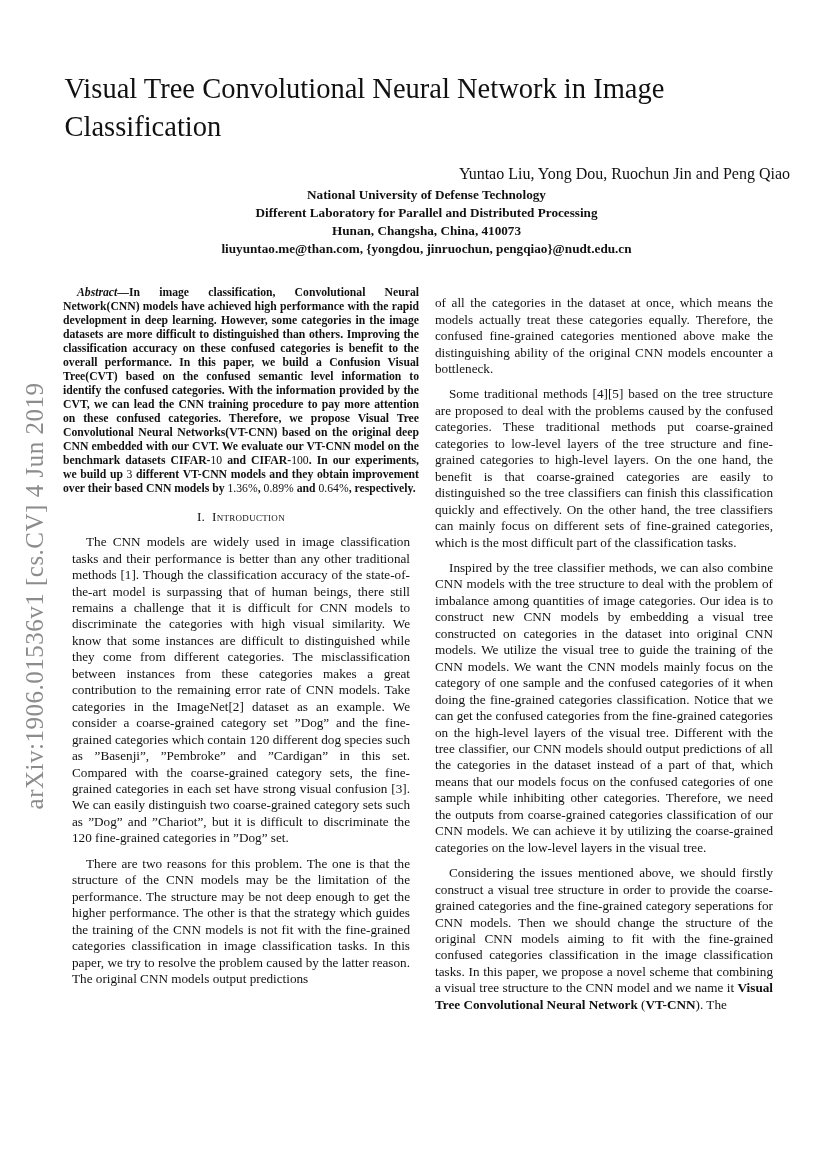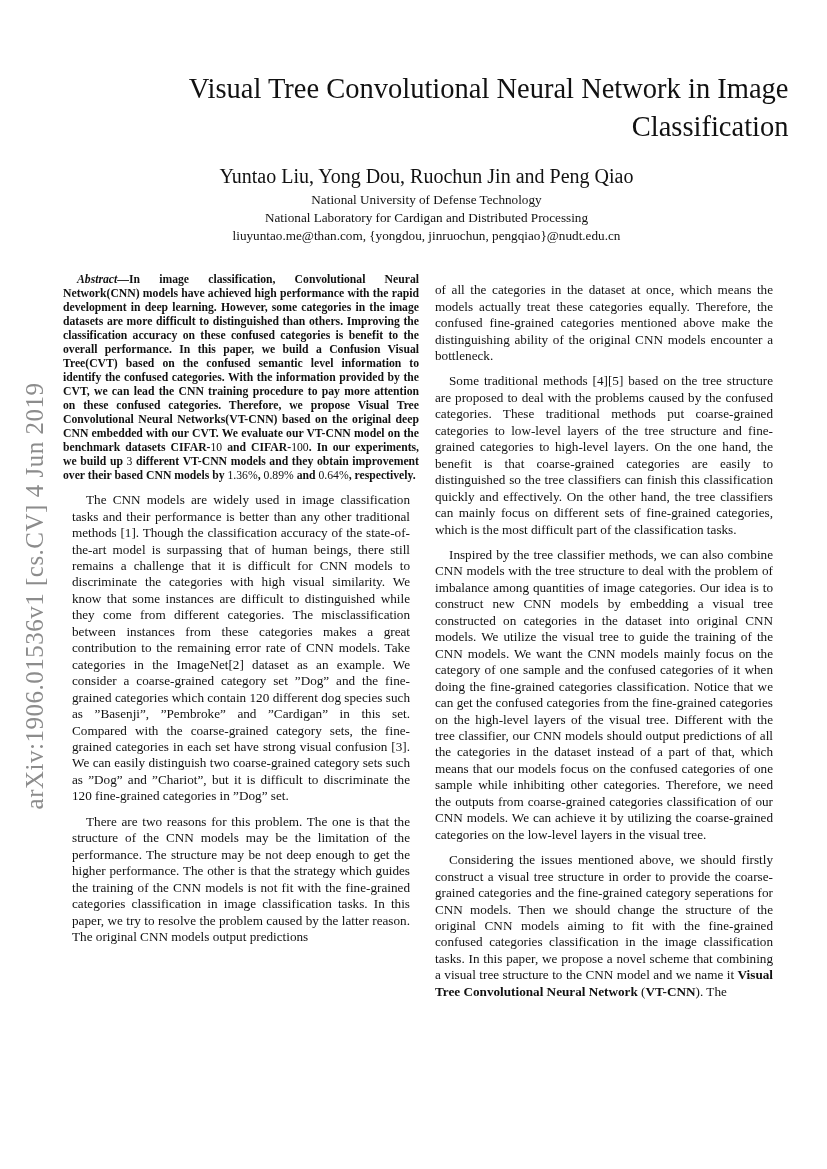--- a/index.html
+++ b/index.html
@@ -22,36 +22,37 @@
     transform:rotate(-90deg);
     letter-spacing:0.5px;
   }
   .content {
     position:absolute;
     left:63px; top:0;
     width:727px;
     padding-top:70px;
   }
   .title {
-    text-align:right;
+    text-align:left;
     font-size:28.5px;
     line-height:1.32;
     font-weight:normal;
     max-width:724px;
     margin:0 auto;
   }
   .authors {
-    text-align:center;
-    font-size:20px;
+    text-align:right;
+    font-size:16px;
     margin-top:20px;
   }
   .affil {
     text-align:center;
     font-size:13.2px;
     line-height:18px;
+    font-weight:bold;
   }
   .affil.first { margin-top:3px; }
   .columns {
     display:flex;
     gap:7px;
     margin-top:28px;
   }
   .col {
     width:356px;
     text-align:justify;
@@ -90,28 +91,32 @@
 
   <div class="stamp" style="color: rgb(140, 140, 140);">arXiv:1906.01536v1  [cs.CV]  4 Jun 2019</div>
 
   <div class="content">
 
     <h1 class="title">Visual Tree Convolutional Neural Network in Image Classification</h1>
 
     <div class="authors">Yuntao Liu, Yong Dou, Ruochun Jin and Peng Qiao</div>
 
     <div class="affil first">National University of Defense Technology</div>
-    <div class="affil">National Laboratory for Cardigan and Distributed Processing</div>
+    <div class="affil">Different Laboratory for Parallel and Distributed Processing</div>
+    <div class="affil">Hunan, Changsha, China, 410073</div>
     <div class="affil">liuyuntao.me@than.com, {yongdou, jinruochun, pengqiao}@nudt.edu.cn</div>
 
     <div class="columns">
 
       <div class="col">
         <p class="abstract"><span class="abs-label">Abstract</span><span><span class="seg-b">—In image classification, Convolutional Neural Network(CNN) models have achieved high performance with the rapid development in deep learning. However, some categories in the image datasets are more difficult to distinguished than others. Improving the classification accuracy on these confused categories is benefit to the overall performance. In this paper, we build a Confusion Visual Tree(CVT) based on the confused semantic level information to identify the confused categories. With the information provided by the CVT, we can lead the CNN training procedure to pay more attention on these confused categories. Therefore, we propose Visual Tree Convolutional Neural Networks(VT-CNN) based on the original deep CNN embedded with our CVT. We evaluate our VT-CNN model on the benchmark datasets CIFAR-</span><span class="seg-n">10</span><span class="seg-b"> and CIFAR-</span><span class="seg-n">100</span><span class="seg-b">. In our experiments, we build up </span><span class="seg-n">3</span><span class="seg-b"> different VT-CNN models and they obtain improvement over their based CNN models by </span><span class="seg-n">1.36%</span><span class="seg-b">, </span><span class="seg-n">0.89%</span><span class="seg-b"> and </span><span class="seg-n">0.64%</span><span class="seg-b">, respectively.</span></span></p>
 
+        <div class="sec-heading">
+          <span class="sec-num">I.</span><span class="sc">Introduction</span>
+        </div>
 
         <p class="body">The CNN models are widely used in image classification tasks and their performance is better than any other traditional methods [1]. Though the classification accuracy of the state-of-the-art model is surpassing that of human beings, there still remains a challenge that it is difficult for CNN models to discriminate the categories with high visual similarity. We know that some instances are difficult to distinguished while they come from different categories. The misclassification between instances from these categories makes a great contribution to the remaining error rate of CNN models. Take categories in the ImageNet[2] dataset as an example. We consider a coarse-grained category set ”Dog” and the fine-grained categories which contain 120 different dog species such as ”Basenji”, ”Pembroke” and ”Cardigan” in this set. Compared with the coarse-grained category sets, the fine-grained categories in each set have strong visual confusion [3]. We can easily distinguish two coarse-grained category sets such as ”Dog” and ”Chariot”, but it is difficult to discriminate the 120 fine-grained categories in ”Dog” set.</p>
         <p class="body">There are two reasons for this problem. The one is that the structure of the CNN models may be the limitation of the performance. The structure may be not deep enough to get the higher performance. The other is that the strategy which guides the training of the CNN models is not fit with the fine-grained categories classification in image classification tasks. In this paper, we try to resolve the problem caused by the latter reason. The original CNN models output predictions</p>
       </div>
 
       <div class="col">
         <p class="body noindent">of all the categories in the dataset at once, which means the models actually treat these categories equally. Therefore, the confused fine-grained categories mentioned above make the distinguishing ability of the original CNN models encounter a bottleneck.</p>
         <p class="body">Some traditional methods [4][5] based on the tree structure are proposed to deal with the problems caused by the confused categories. These traditional methods put coarse-grained categories to low-level layers of the tree structure and fine-grained categories to high-level layers. On the one hand, the benefit is that coarse-grained categories are easily to distinguished so the tree classifiers can finish this classification quickly and effectively. On the other hand, the tree classifiers can mainly focus on different sets of fine-grained categories, which is the most difficult part of the classification tasks.</p>
         <p class="body">Inspired by the tree classifier methods, we can also combine CNN models with the tree structure to deal with the problem of imbalance among quantities of image categories. Our idea is to construct new CNN models by embedding a visual tree constructed on categories in the dataset into original CNN models. We utilize the visual tree to guide the training of the CNN models. We want the CNN models mainly focus on the category of one sample and the confused categories of it when doing the fine-grained categories classification. Notice that we can get the confused categories from the fine-grained categories on the high-level layers of the visual tree. Different with the tree classifier, our CNN models should output predictions of all the categories in the dataset instead of a part of that, which means that our models focus on the confused categories of one sample while inhibiting other categories. Therefore, we need the outputs from coarse-grained categories classification of our CNN models. We can achieve it by utilizing the coarse-grained categories on the low-level layers in the visual tree.</p>
         <p class="body"><span class="seg-n">Considering the issues mentioned above, we should firstly construct a visual tree structure in order to provide the coarse-grained categories and the fine-grained category seperations for CNN models. Then we should change the structure of the original CNN models aiming to fit with the fine-grained confused categories classification in the image classification tasks. In this paper, we propose a novel scheme that combining a visual tree structure to the CNN model and we name it </span><span class="seg-b">Visual Tree Convolutional Neural Network</span><span class="seg-n"> (</span><span class="seg-b">VT-CNN</span><span class="seg-n">). The</span></p>

